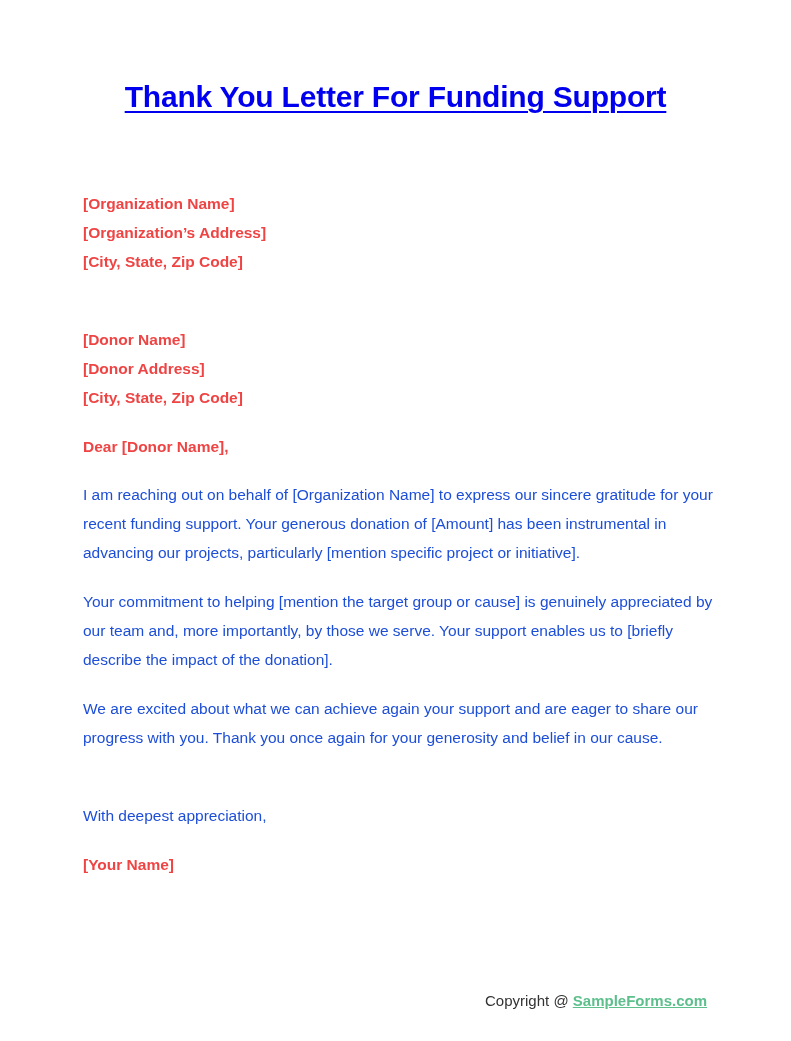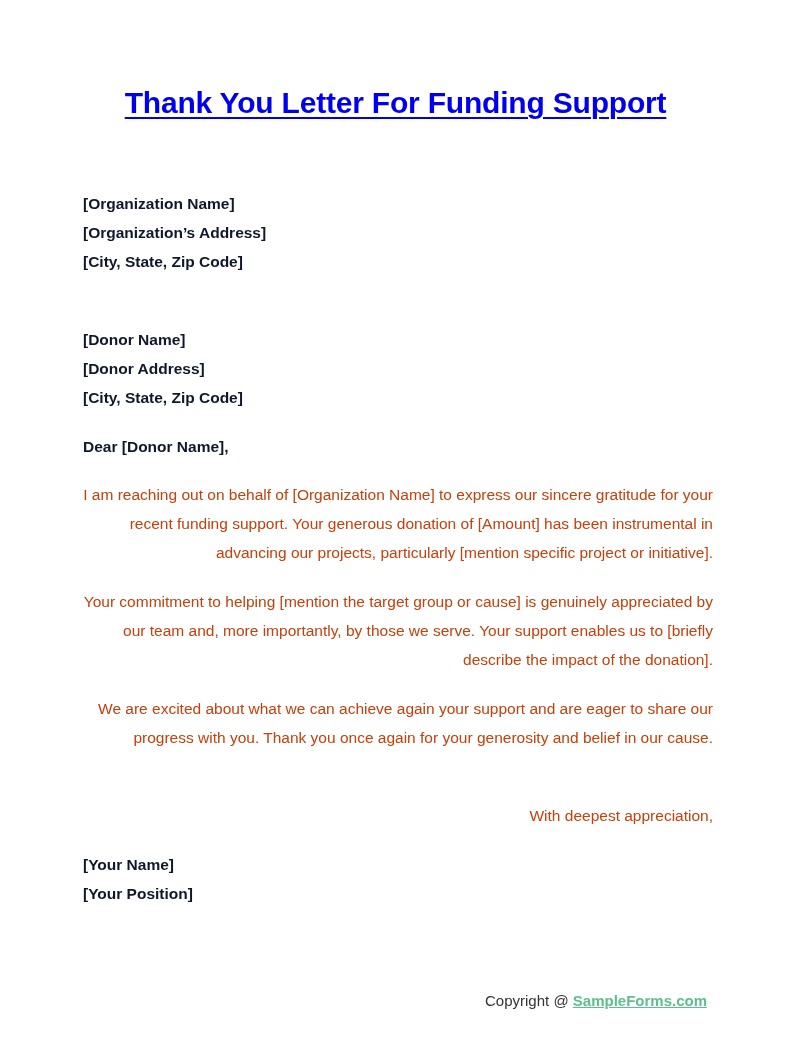--- a/index.html
+++ b/index.html
@@ -10,21 +10,21 @@
     body {
       width: 791px;
       height: 1041px;
       position: relative;
       overflow: hidden;
       font-family: "Liberation Sans", sans-serif;
       color: #222222;
     }
     .title {
       position: absolute;
-      top: 86px;
+      top: 80px;
       left: 0;
       width: 791px;
       text-align: center;
       margin: 0;
       font-family: "Liberation Sans", sans-serif;
       font-weight: bold;
       font-size: 30px;
       color: #0000ee;
       text-decoration: underline;
       text-decoration-thickness: 2px;
@@ -32,31 +32,30 @@
       letter-spacing: -0.2px;
     }
     .block {
       position: absolute;
       left: 83px;
       width: 630px;
     }
     .bold-line {
       font-weight: bold;
       font-size: 15.5px;
-      color: #0f172a;
+      color: #ef4444;
       height: 29px;
       line-height: 29px;
       white-space: nowrap;
     }
     .para {
       font-size: 15.5px;
       line-height: 29px;
-      color: #c2410c;
+      color: #1d4ed8;
       margin: 0;
-      text-align: right;
     }
     .sender { top: 189px; }
     .recipient { top: 325px; }
     .salutation { top: 432px; }
     .p1 { top: 480px; }
     .p2 { top: 587px; }
     .p3 { top: 694px; }
     .closing { top: 801px; }
     .signature { top: 850px; }
     .footer {
@@ -96,18 +95,17 @@
 </div>
 
 <p class="block para p1">I am reaching out on behalf of [Organization Name] to express our sincere gratitude for your recent funding support. Your generous donation of [Amount] has been instrumental in advancing our projects, particularly [mention specific project or initiative].</p>
 <p class="block para p2">Your commitment to helping [mention the target group or cause] is genuinely appreciated by our team and, more importantly, by those we serve. Your support enables us to [briefly describe the impact of the donation].</p>
 <p class="block para p3">We are excited about what we can achieve again your support and are eager to share our progress with you. Thank you once again for your generosity and belief in our cause.</p>
 
 <p class="block para closing">With deepest appreciation,</p>
 
 <div class="block signature">
   <div class="bold-line">[Your Name]</div>
-  <div class="bold-line">[Your Position]</div>
 </div>
 
 <div class="footer">
   <span>Copyright @ </span><a>SampleForms.com</a>
 </div>
 
 </body></html>

